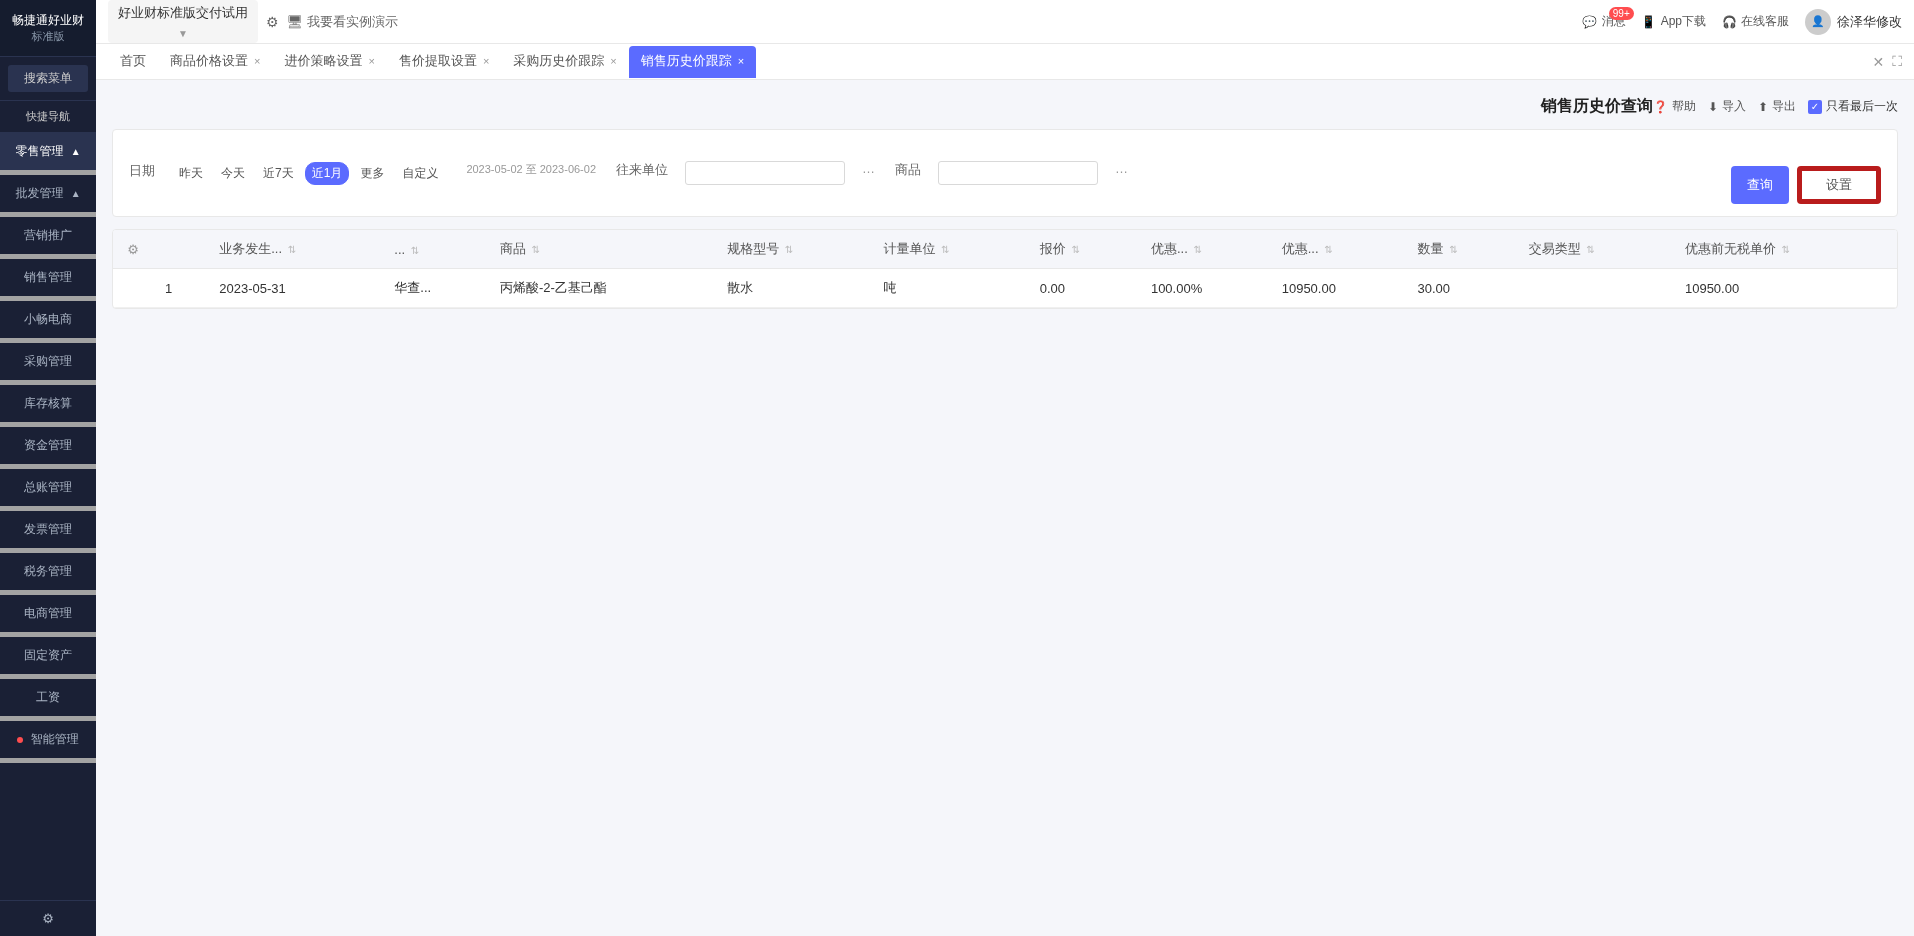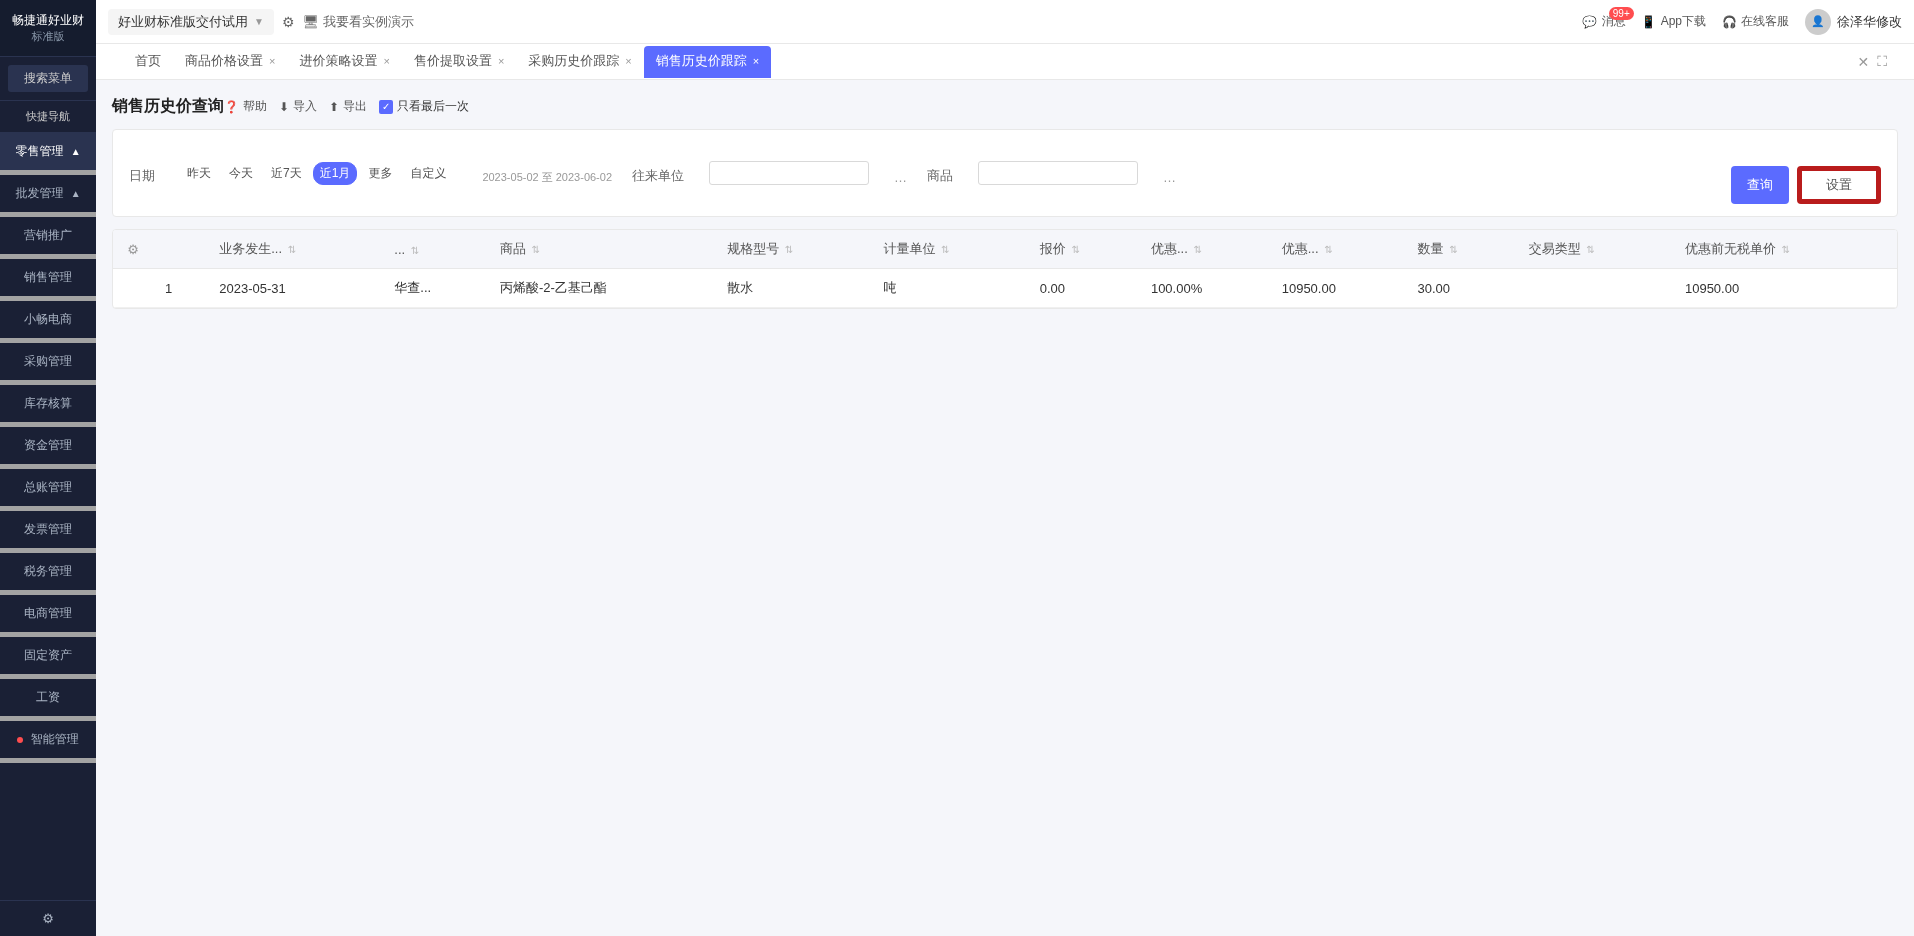--- a/index.html
+++ b/index.html
@@ -19,52 +19,52 @@
     .sidebar-item .dot { width: 6px; height: 6px; background: #ff4d4f; border-radius: 50%; display: inline-block; margin-right: 4px; }
     .sidebar-bottom { margin-top: auto; border-top: 1px solid #2a3350; }
     .sidebar-settings { padding: 10px 8px; text-align: center; cursor: pointer; color: #aab4c4; }
 
     
     .main { flex: 1; display: flex; flex-direction: column; overflow: hidden; }
 
     
     .topbar { background: #fff; height: 44px; display: flex; align-items: center; padding: 0 12px; border-bottom: 1px solid #e8e8e8; justify-content: space-between; flex-shrink: 0; }
     .topbar-left { display: flex; align-items: center; gap: 8px; }
-    .topbar-module { display: flex; align-items: center; gap: 6px; font-size: 13px; color: #333; background: #f5f5f5; padding: 4px 10px; border-radius: 4px; cursor: pointer; }
+    .topbar-module { display: flex; align-items: center; gap: 6px; font-size: 13px; color: #333; background: #f5f5f5; padding: 4px 10px; border-radius: 4px; cursor: pointer; flex-direction: column; }
     .topbar-module .chevron { font-size: 10px; color: #999; }
     .topbar-settings-icon { color: #666; cursor: pointer; font-size: 14px; }
     .topbar-demo { display: flex; align-items: center; gap: 4px; color: #666; font-size: 13px; cursor: pointer; }
     .topbar-right { display: flex; align-items: center; gap: 16px; }
     .topbar-icon-btn { display: flex; align-items: center; gap: 4px; color: #555; cursor: pointer; font-size: 12px; position: relative; }
     .badge { background: #ff4d4f; color: #fff; font-size: 10px; border-radius: 10px; padding: 1px 4px; position: absolute; top: -6px; right: -8px; }
     .user-info { display: flex; align-items: center; gap: 6px; color: #333; cursor: pointer; }
     .avatar { width: 26px; height: 26px; border-radius: 50%; background: #ccc; display: flex; align-items: center; justify-content: center; font-size: 11px; color: #666; }
 
     
-    .tabs { background: #fff; display: flex; align-items: center; padding: 0 27px; border-bottom: 1px solid #e8e8e8; height: 36px; flex-shrink: 0; }
+    .tabs { background: #fff; display: flex; align-items: center; padding: 0 12px; border-bottom: 1px solid #e8e8e8; height: 36px; flex-shrink: 0; }
     .tab { display: flex; align-items: center; gap: 4px; padding: 6px 12px; font-size: 13px; cursor: pointer; color: #555; border-bottom: 2px solid transparent; white-space: nowrap; }
     .tab.active { color: #fff; background: #5b6bff; border-radius: 4px 4px 0 0; }
     .tab .close { font-size: 11px; color: #999; margin-left: 2px; cursor: pointer; }
     .tab.active .close { color: #fff; }
     .tabs-right { margin-left: auto; display: flex; align-items: center; gap: 8px; }
     .tab-close-btn { font-size: 14px; color: #999; cursor: pointer; }
     .tab-expand-btn { font-size: 14px; color: #999; cursor: pointer; }
 
     
     .page { flex: 1; padding: 16px; overflow: auto; background: #f5f6fa; }
-    .page-header { display: flex; align-items: center; justify-content: flex-start; margin-bottom: 12px; }
+    .page-header { display: flex; align-items: center; justify-content: flex-end; margin-bottom: 12px; }
     .page-title { font-size: 16px; font-weight: bold; color: #222; }
     .page-actions { display: flex; align-items: center; gap: 12px; }
     .page-action-btn { display: flex; align-items: center; gap: 4px; color: #555; cursor: pointer; font-size: 12px; }
     .checkbox-label { display: flex; align-items: center; gap: 4px; font-size: 12px; color: #333; cursor: pointer; }
     .checkbox-blue { width: 14px; height: 14px; background: #5b6bff; border-radius: 2px; display: flex; align-items: center; justify-content: center; color: #fff; font-size: 10px; }
 
     
     .filter-bar { background: #fff; border-radius: 4px; padding: 12px 16px; margin-bottom: 12px; display: flex; align-items: center; gap: 20px; border: 1px solid #e8e8e8; }
-    .filter-group { display: flex; align-items: flex-end; gap: 25px; }
+    .filter-group { display: flex; align-items: flex-start; gap: 17px; }
     .filter-label { color: #666; font-size: 13px; white-space: nowrap; }
     .date-btns { display: flex; align-items: center; gap: 4px; }
     .date-btn { padding: 2px 6px; border: 1px solid transparent; border-radius: 3px; cursor: pointer; font-size: 12px; color: #555; background: transparent; }
     .date-btn.active { background: #5b6bff; color: #fff; border-color: #5b6bff; border-radius: 10px; }
     .date-range { font-size: 11px; color: #999; margin-left: 4px; }
     .filter-input { border: 1px solid #d9d9d9; border-radius: 3px; padding: 4px 8px; font-size: 12px; width: 160px; }
     .filter-more { color: #999; cursor: pointer; font-size: 13px; }
     .filter-right { margin-left: auto; display: flex; gap: 8px; margin-top: 24px; }
     .btn-query { background: #5b6bff; color: #fff; border: none; padding: 6px 16px; border-radius: 4px; cursor: pointer; font-size: 13px; }
     .btn-settings { background: #fff; color: #555; border: 5px solid #b91c1c; padding: 5px 24px; border-radius: 4px; cursor: pointer; font-size: 13px; }

